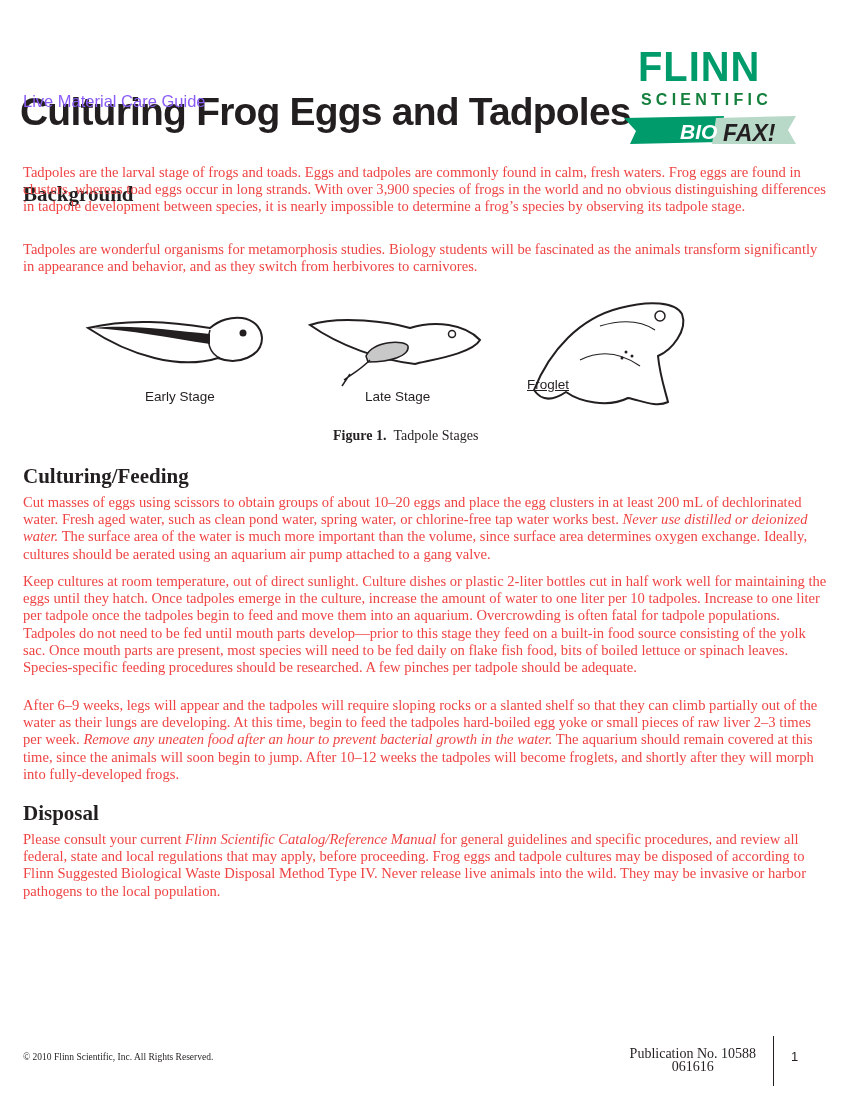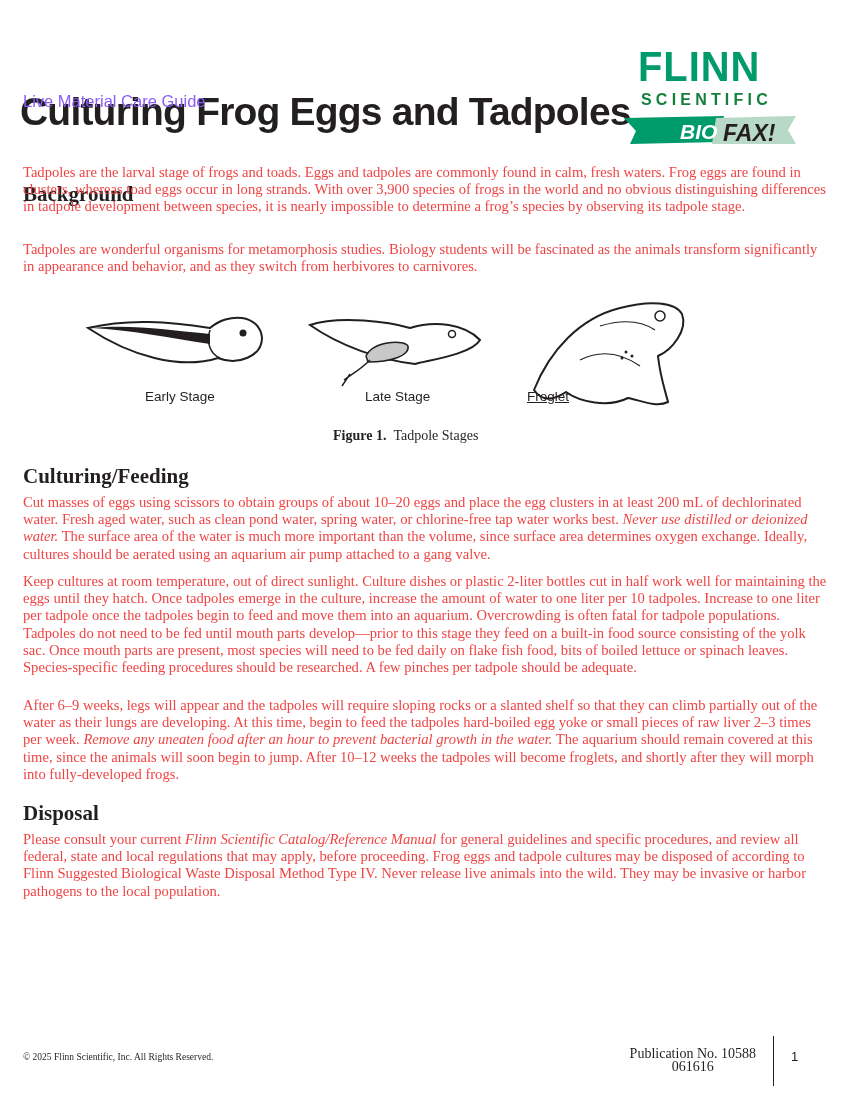--- a/index.html
+++ b/index.html
@@ -71,31 +71,31 @@
       <circle cx="600" cy="26" r="5" fill="none" stroke="#231f20" stroke-width="1.5"></circle>
       <path d="M520,70 C540,60 560,62 580,76" fill="none" stroke="#231f20" stroke-width="1.2"></path>
       <path d="M540,36 C560,30 580,30 595,40" fill="none" stroke="#231f20" stroke-width="1.2"></path>
       <circle cx="566" cy="62" r="1.5" fill="#231f20"></circle>
         <circle cx="572" cy="66" r="1.5" fill="#231f20"></circle>
         <circle cx="562" cy="68" r="1.5" fill="#231f20"></circle>
     </g>
   </svg>
   <div class="fig-label" style="left:85px; top:99px;text-align:center;">Early Stage</div>
   <div class="fig-label" style="left:305px; top:99px;">Late Stage</div>
-  <div class="fig-label" style="left:467px; top:99px;text-decoration:underline;">Froglet</div>
+  <div class="fig-label" style="left:467px; top:87px;text-decoration:underline;">Froglet</div>
 </div>
 <div id="fig-caption"><b>Figure 1.</b>&nbsp;&nbsp;<span>Tadpole Stages</span></div>
 
 <h2 class="h2" style="top:464px;">Culturing/Feeding</h2>
 <p class="para" style="top:494px;"><span>Cut masses of eggs using scissors to obtain groups of about 10–20 eggs and place the egg clusters in at least 200 mL of dechlorinated water. Fresh aged water, such as clean pond water, spring water, or chlorine-free tap water works best. </span><i>Never use distilled or deionized water.</i><span> The surface area of the water is much more important than the volume, since surface area determines oxygen exchange. Ideally, cultures should be aerated using an aquarium air pump attached to a gang valve.</span></p>
 <p class="para" style="top:573px;">Keep cultures at room temperature, out of direct sunlight. Culture dishes or plastic 2-liter bottles cut in half work well for maintaining the eggs until they hatch. Once tadpoles emerge in the culture, increase the amount of water to one liter per 10 tadpoles. Increase to one liter per tadpole once the tadpoles begin to feed and move them into an aquarium. Overcrowding is often fatal for tadpole populations. Tadpoles do not need to be fed until mouth parts develop—prior to this stage they feed on a built-in food source consisting of the yolk sac. Once mouth parts are present, most species will need to be fed daily on flake fish food, bits of boiled lettuce or spinach leaves. Species-specific feeding procedures should be researched. A few pinches per tadpole should be adequate.</p>
 <p class="para" style="top:697px;"><span>After 6–9 weeks, legs will appear and the tadpoles will require sloping rocks or a slanted shelf so that they can climb partially out of the water as their lungs are developing. At this time, begin to feed the tadpoles hard-boiled egg yoke or small pieces of raw liver 2–3 times per week. </span><i>Remove any uneaten food after an hour to prevent bacterial growth in the water.</i><span> The aquarium should remain covered at this time, since the animals will soon begin to jump. After 10–12 weeks the tadpoles will become froglets, and shortly after they will morph into fully-developed frogs.</span></p>
 
 <h2 class="h2" style="top:801px;">Disposal</h2>
 <p class="para" style="top:831px;"><span>Please consult your current </span><i>Flinn Scientific Catalog/Reference Manual</i><span> for general guidelines and specific procedures, and review all federal, state and local regulations that may apply, before proceeding. Frog eggs and tadpole cultures may be disposed of according to Flinn Suggested Biological Waste Disposal Method Type IV. Never release live animals into the wild. They may be invasive or harbor pathogens to the local population.</span></p>
 
-<div id="footer-copy">© 2025 Flinn Scientific, Inc. All Rights Reserved.</div>
+<div id="footer-copy">© 2010 Flinn Scientific, Inc. All Rights Reserved.</div>
 <div id="footer-pub">
   <div>Publication No. 10588</div>
   <div>061616</div>
 </div>
 <div id="footer-rule"></div>
 <div id="footer-page">1</div>
 
 </body></html>

